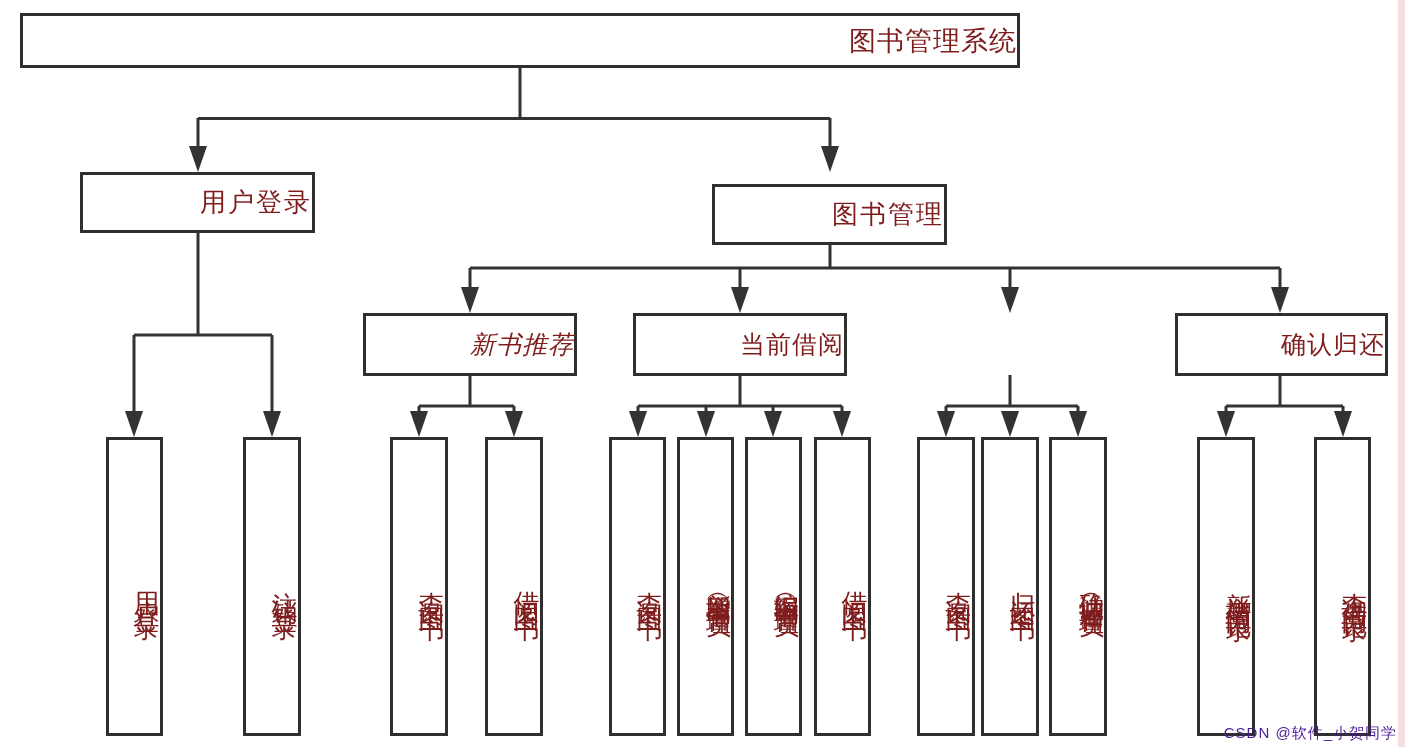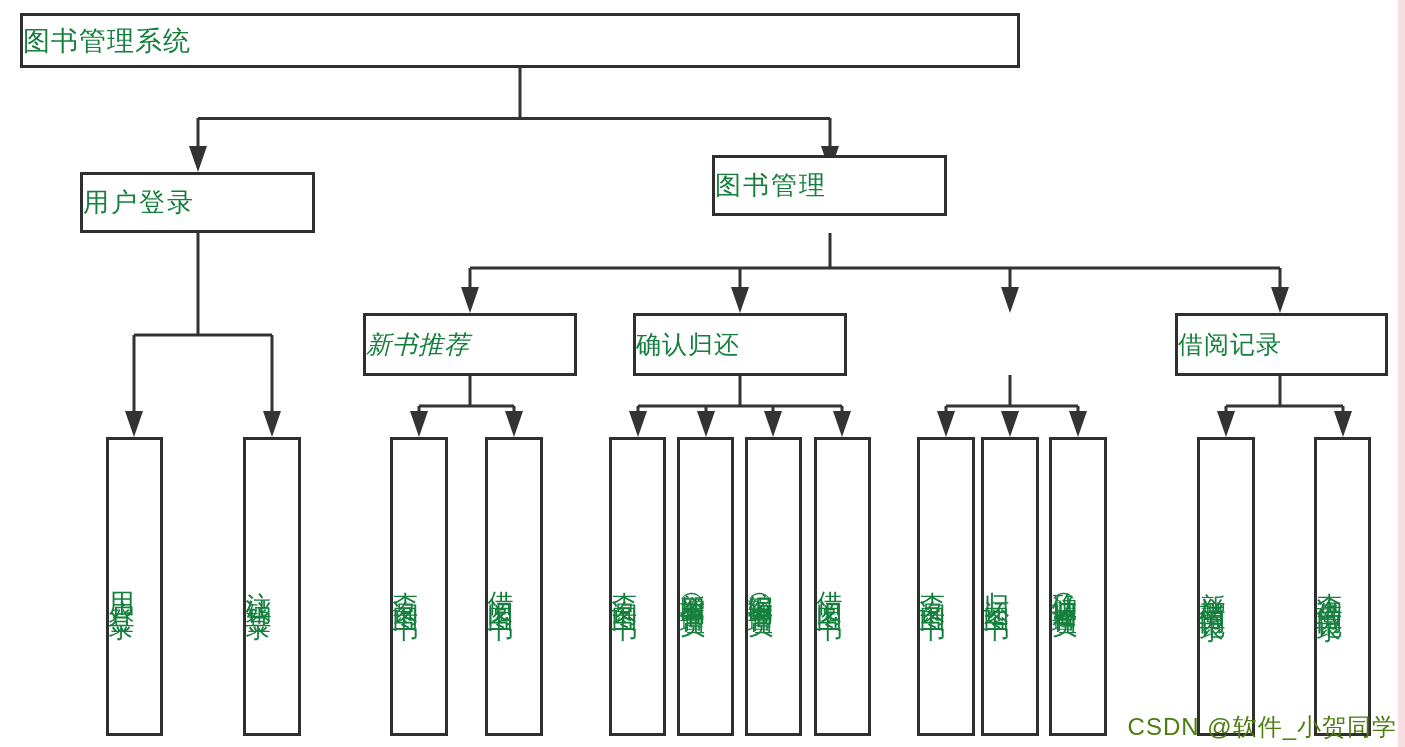--- a/index.html
+++ b/index.html
@@ -3,37 +3,37 @@
 <meta charset="utf-8">
 <style>
   html,body { margin:0; padding:0; background:#ffffff; }
   .canvas {
     position:relative; width:1405px; height:747px; background:#ffffff;
     font-family:"Liberation Sans", sans-serif; overflow:hidden;
   }
   .node {
     position:absolute; box-sizing:border-box;
     border:3px solid #2f2f2f; background:#ffffff;
-    display:flex; align-items:center; justify-content:flex-start;
-    color:#15803d;
+    display:flex; align-items:center; justify-content:flex-end;
+    color:#7f1d1d;
   }
   .h-label { font-size:26px; letter-spacing:2px; white-space:nowrap; }
   .root-label { font-size:27px; letter-spacing:1px; }
   .l2-label { font-size:25px; letter-spacing:1px; }
   .vtext {
     writing-mode:vertical-rl; text-orientation:mixed;
     font-size:26px; line-height:1.0; white-space:nowrap;
   }
   .sp4 .vtext { letter-spacing:8px; }
   .sp6 .vtext { letter-spacing:5px; }
   .sp9 .vtext { font-size:25px; letter-spacing:3px; }
   .connectors { position:absolute; left:0; top:0; width:1405px; height:747px; pointer-events:none; }
   .watermark {
     position:absolute; right:8px; bottom:4px;
-    font-size:24px; letter-spacing:1px; color:#4d7c0f; white-space:nowrap;
+    font-size:15px; letter-spacing:1px; color:#4c1d95; white-space:nowrap;
   }
   .edge-strip { position:absolute; right:0; top:0; width:7px; height:747px; background:#f6dde0; }
 </style>
 </head>
 <body>
 
 <div class="canvas">
 
   <svg class="connectors" viewBox="0 0 1405 747" xmlns="http://www.w3.org/2000/svg">
     <path fill="none" stroke="#333333" stroke-width="3" d="M520 68 V120
@@ -91,32 +91,32 @@
     </g>
   </svg>
 
   <div class="node" style="left:20px; top:13px; width:1000px; height:55px;">
     <span class="root-label">图书管理系统</span>
   </div>
 
   <div class="node" style="left:80px; top:172px; width:235px; height:61px;">
     <span class="h-label">用户登录</span>
   </div>
-  <div class="node" style="left:712px; top:155px; width:235px; height:61px;">
+  <div class="node" style="left:712px; top:184px; width:235px; height:61px;">
     <span class="h-label">图书管理</span>
   </div>
 
   <div class="node" style="left:363px; top:313px; width:214px; height:63px;font-style:italic;">
     <span class="l2-label">新书推荐</span>
   </div>
   <div class="node" style="left:633px; top:313px; width:214px; height:63px;">
-    <span class="l2-label">确认归还</span>
+    <span class="l2-label">当前借阅</span>
   </div>
   <div class="node" style="left:1175px; top:313px; width:213px; height:63px;">
-    <span class="l2-label">借阅记录</span>
+    <span class="l2-label">确认归还</span>
   </div>
 
   <div class="node sp4" style="left:106px; top:437px; width:57px; height:299px;">
     <span class="vtext">用户登录</span>
   </div>
   <div class="node sp4" style="left:243px; top:437px; width:58px; height:299px;">
     <span class="vtext">注销登录</span>
   </div>
 
   <div class="node sp4" style="left:390px; top:437px; width:58px; height:299px;">

